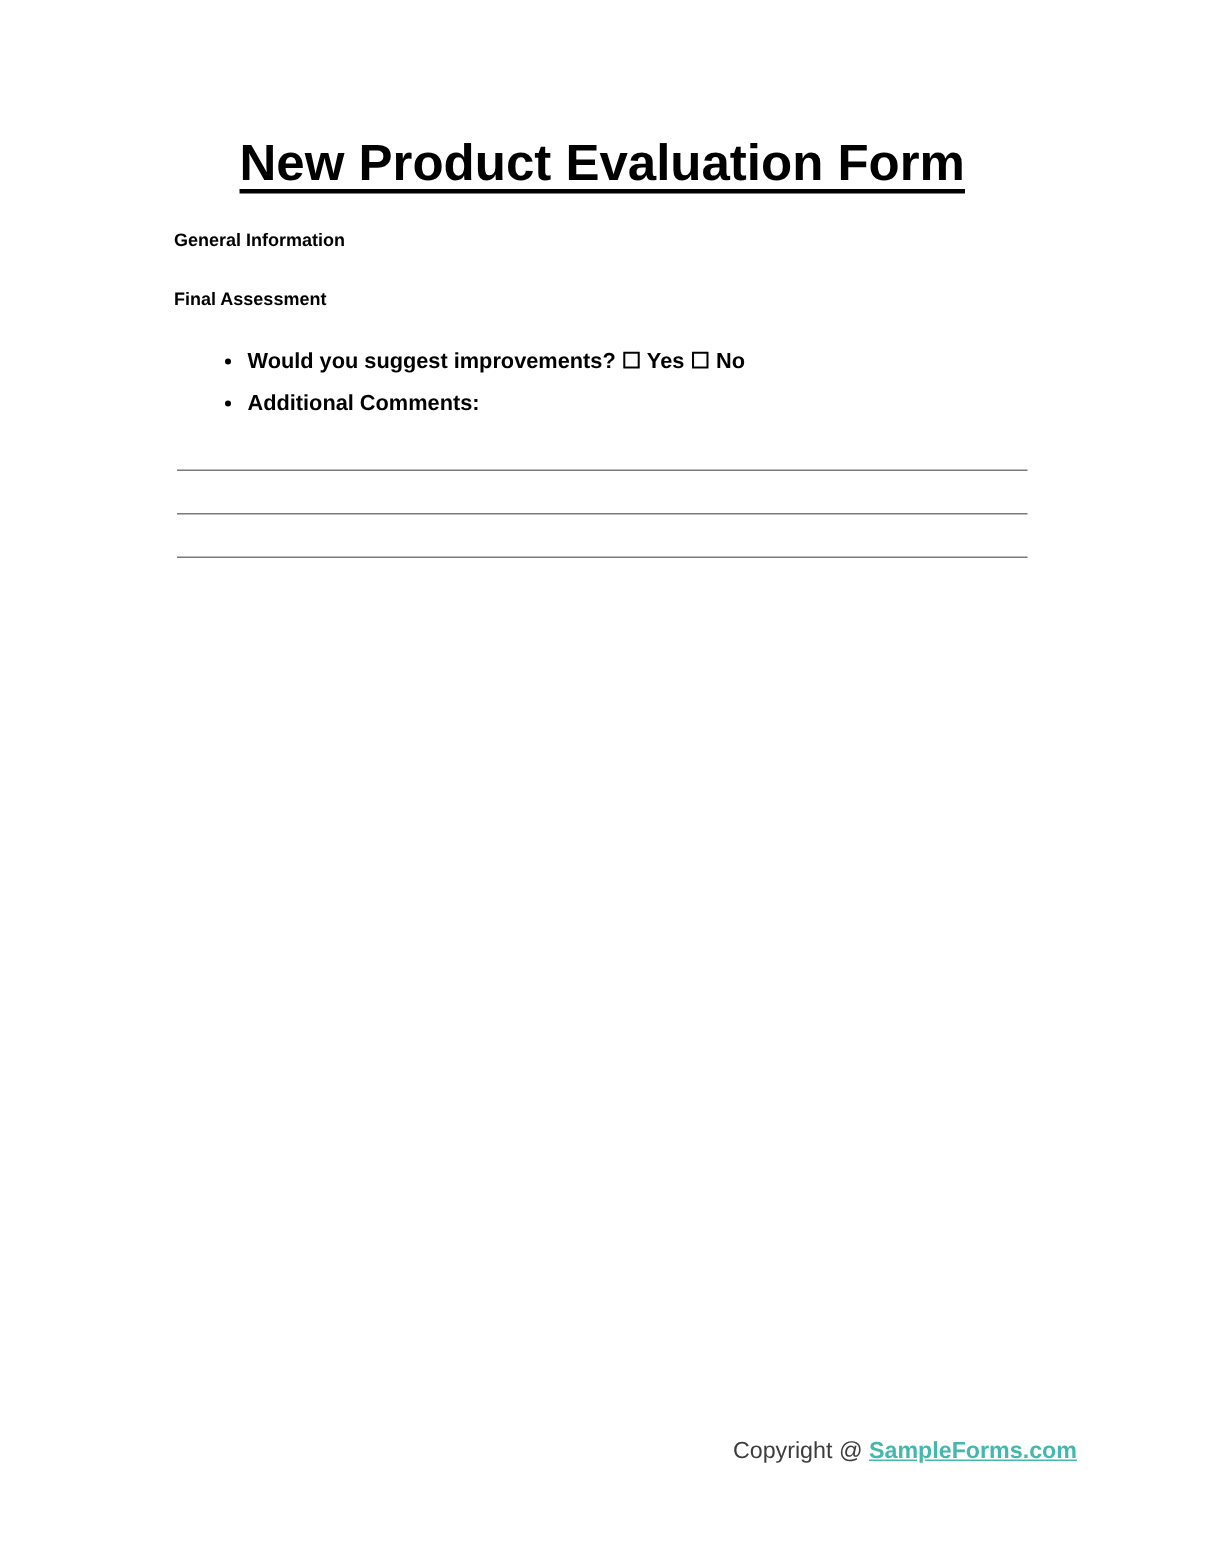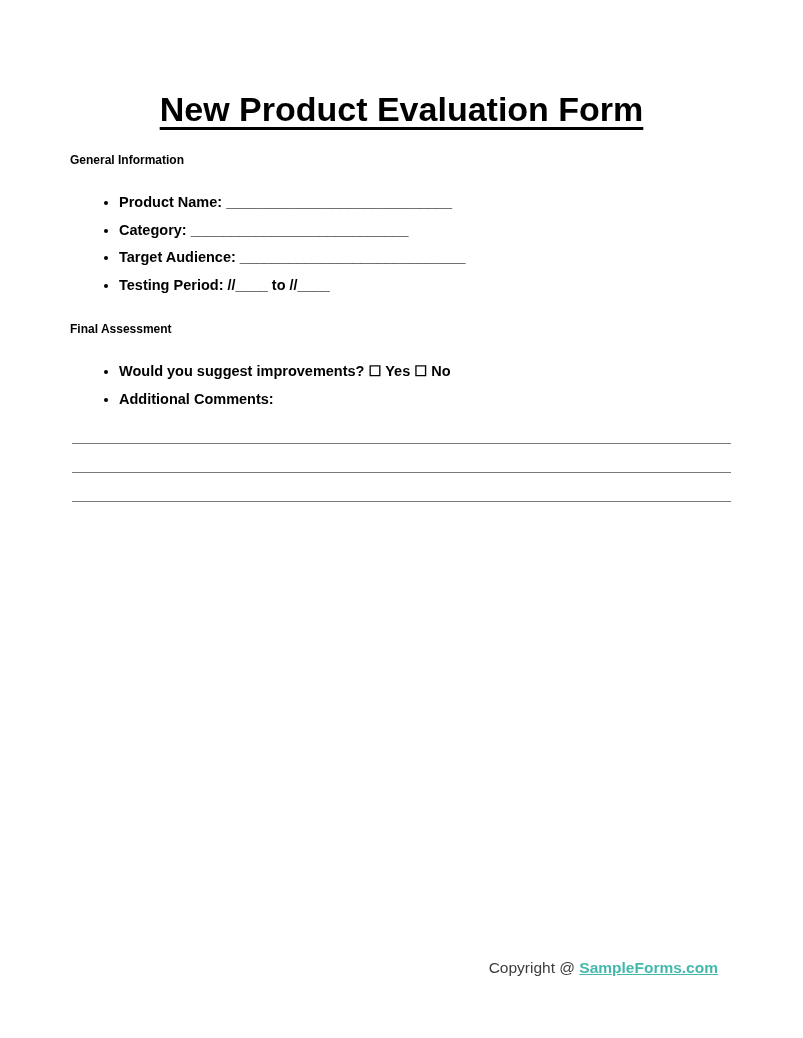--- a/index.html
+++ b/index.html
@@ -9,21 +9,21 @@
   }
   .page {
     position: relative;
     width: 803px;
     height: 1038px;
     margin: 0 auto;
     background: #ffffff;
     font-family: "Liberation Sans", sans-serif;
     color: #000000;
     box-sizing: border-box;
-    padding: 0 70px;
+    padding: 0 116px;
     overflow: hidden;
   }
   .title {
     margin: 88px 0 20px 0;
     font-size: 34px;
     line-height: 42px;
     font-weight: 700;
     text-align: center;
     text-decoration: underline;
     text-decoration-thickness: 3px;
@@ -74,26 +74,20 @@
 </style>
 </head>
 <body>
 
 <div class="page">
 
   <h1 class="title">New Product Evaluation Form</h1>
 
   <section>
     <h2 class="heading">General Information</h2>
-    <ul class="bullets">
-      <li>Product Name: ____________________________</li>
-      <li>Category: ___________________________</li>
-      <li>Target Audience: ____________________________</li>
-      <li>Testing Period: //____ to //____</li>
-    </ul>
   </section>
 
   <section>
   </section>
 
   <section>
     <h2 class="heading">Final Assessment</h2>
     <ul class="bullets">
       <li>Would you suggest improvements? ☐ Yes ☐ No</li>
       <li>Additional Comments:</li>

